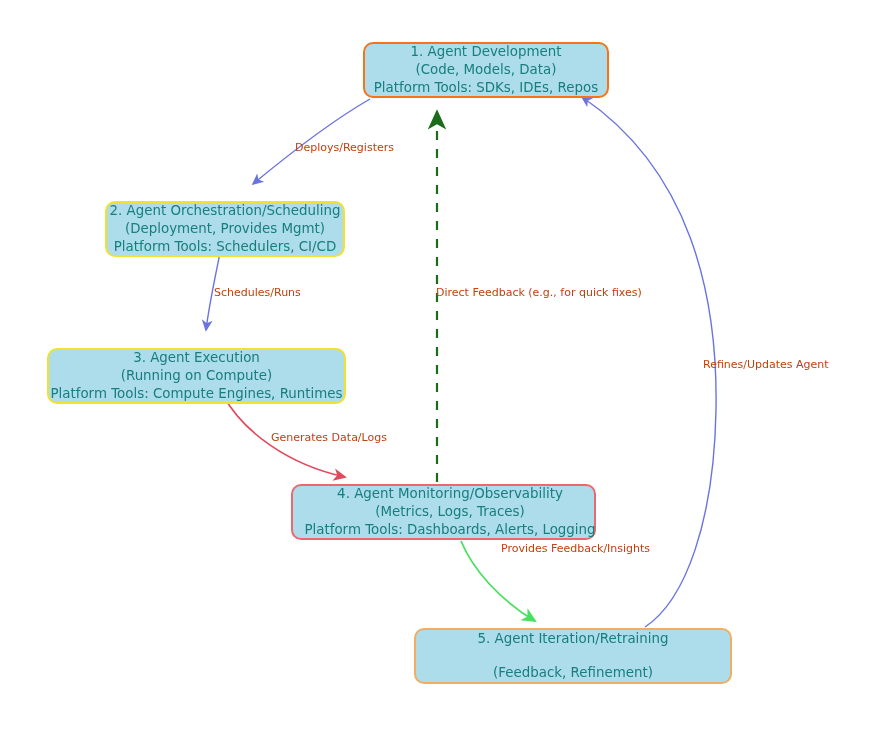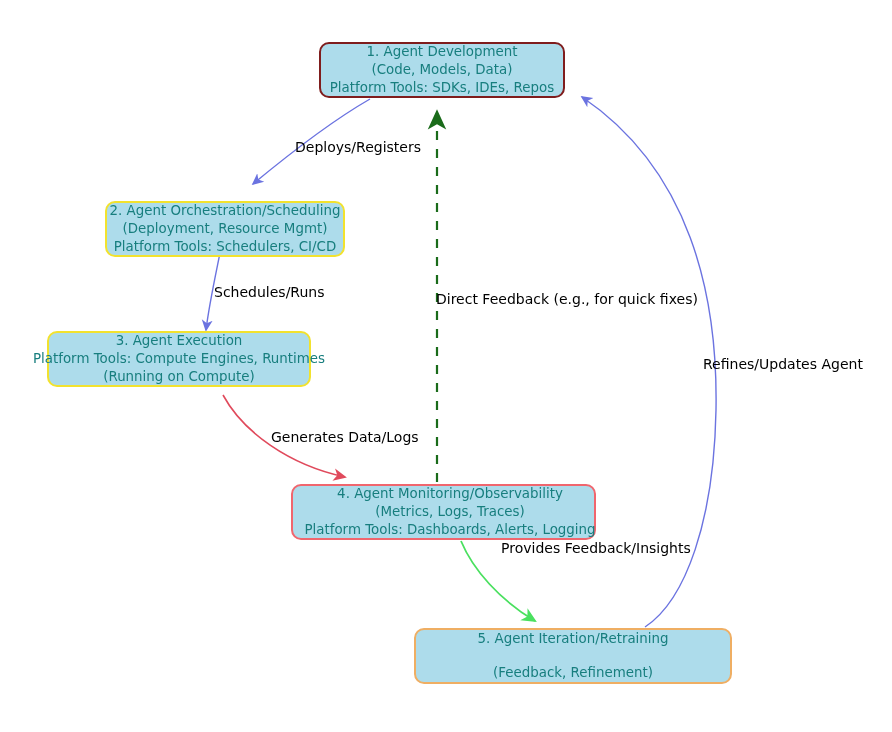--- a/index.html
+++ b/index.html
@@ -41,29 +41,29 @@
     text-align: center;
     color: #177e7e;
     font-size: 13.4px;
     line-height: 18.2px;
     white-space: nowrap;
     z-index: 5;
   }
   .node .line {
     display: block;
   }
-  .node-teal   { border: 2px solid #7f1d1d; }
+  .node-teal   { border: 2px solid #f97316; margin-left: 44px; }
   .node-yellow { border: 2.6px solid #f2e22e; margin-top: 10px; }
   .node-red    { border: 2.4px solid #f0666e; }
   .node-orange { border: 2.4px solid #efae63; justify-content: space-between; }
 
   .edge-label {
     position: absolute;
-    color: #000000;
-    font-size: 14px;
+    color: #c2410c;
+    font-size: 11px;
     line-height: 15px;
     white-space: nowrap;
     background: transparent;
     z-index: 6;
   }
 </style>
 </head>
 <body>
 
 <div id="diagram-canvas">
@@ -98,28 +98,28 @@
   </svg>
 
   <div class="node node-teal" id="node-n1" style="left:319px; top:42px; width:246px; height:56px;">
     <span class="line">1. Agent Development</span>
     <span class="line">(Code, Models, Data)</span>
     <span class="line">Platform Tools: SDKs, IDEs, Repos</span>
   </div>
 
   <div class="node node-yellow" id="node-n2" style="left:105px; top:191px; width:240px; height:56px;">
     <span class="line">2. Agent Orchestration/Scheduling</span>
-    <span class="line">(Deployment, Resource Mgmt)</span>
+    <span class="line">(Deployment, Provides Mgmt)</span>
     <span class="line">Platform Tools: Schedulers, CI/CD</span>
   </div>
 
-  <div class="node node-yellow" id="node-n3" style="left:47px; top:321px; width:264px; height:56px;">
+  <div class="node node-yellow" id="node-n3" style="left:47px; top:338px; width:299px; height:56px;">
     <span class="line">3. Agent Execution</span>
+    <span class="line">(Running on Compute)</span>
     <span class="line">Platform Tools: Compute Engines, Runtimes</span>
-    <span class="line">(Running on Compute)</span>
   </div>
 
   <div class="node node-red" id="node-n4" style="left:291px; top:484px; width:305px; height:56px;padding-left:13px;">
     <span class="line">4. Agent Monitoring/Observability</span>
     <span class="line">(Metrics, Logs, Traces)</span>
     <span class="line">Platform Tools: Dashboards, Alerts, Logging</span>
   </div>
 
   <div class="node node-orange" id="node-n5" style="left:414px; top:628px; width:318px; height:56px;">
     <span class="line">5. Agent Iteration/Retraining</span>
@@ -129,15 +129,15 @@
   <div class="edge-label" style="left:295px; top:140px;">Deploys/Registers</div>
 
   <div class="edge-label" style="left:214px; top:285px;">Schedules/Runs</div>
 
   <div class="edge-label" style="left:271px; top:430px;">Generates Data/Logs</div>
 
   <div class="edge-label" style="left:501px; top:541px;">Provides Feedback/Insights</div>
 
   <div class="edge-label" style="left:703px; top:357px;">Refines/Updates Agent</div>
 
-  <div class="edge-label" style="left:436px; top:285px;margin-top:7px;">Direct Feedback (e.g., for quick fixes)</div>
+  <div class="edge-label" style="left:436px; top:285px;">Direct Feedback (e.g., for quick fixes)</div>
 
 </div>
 
 </body></html>

